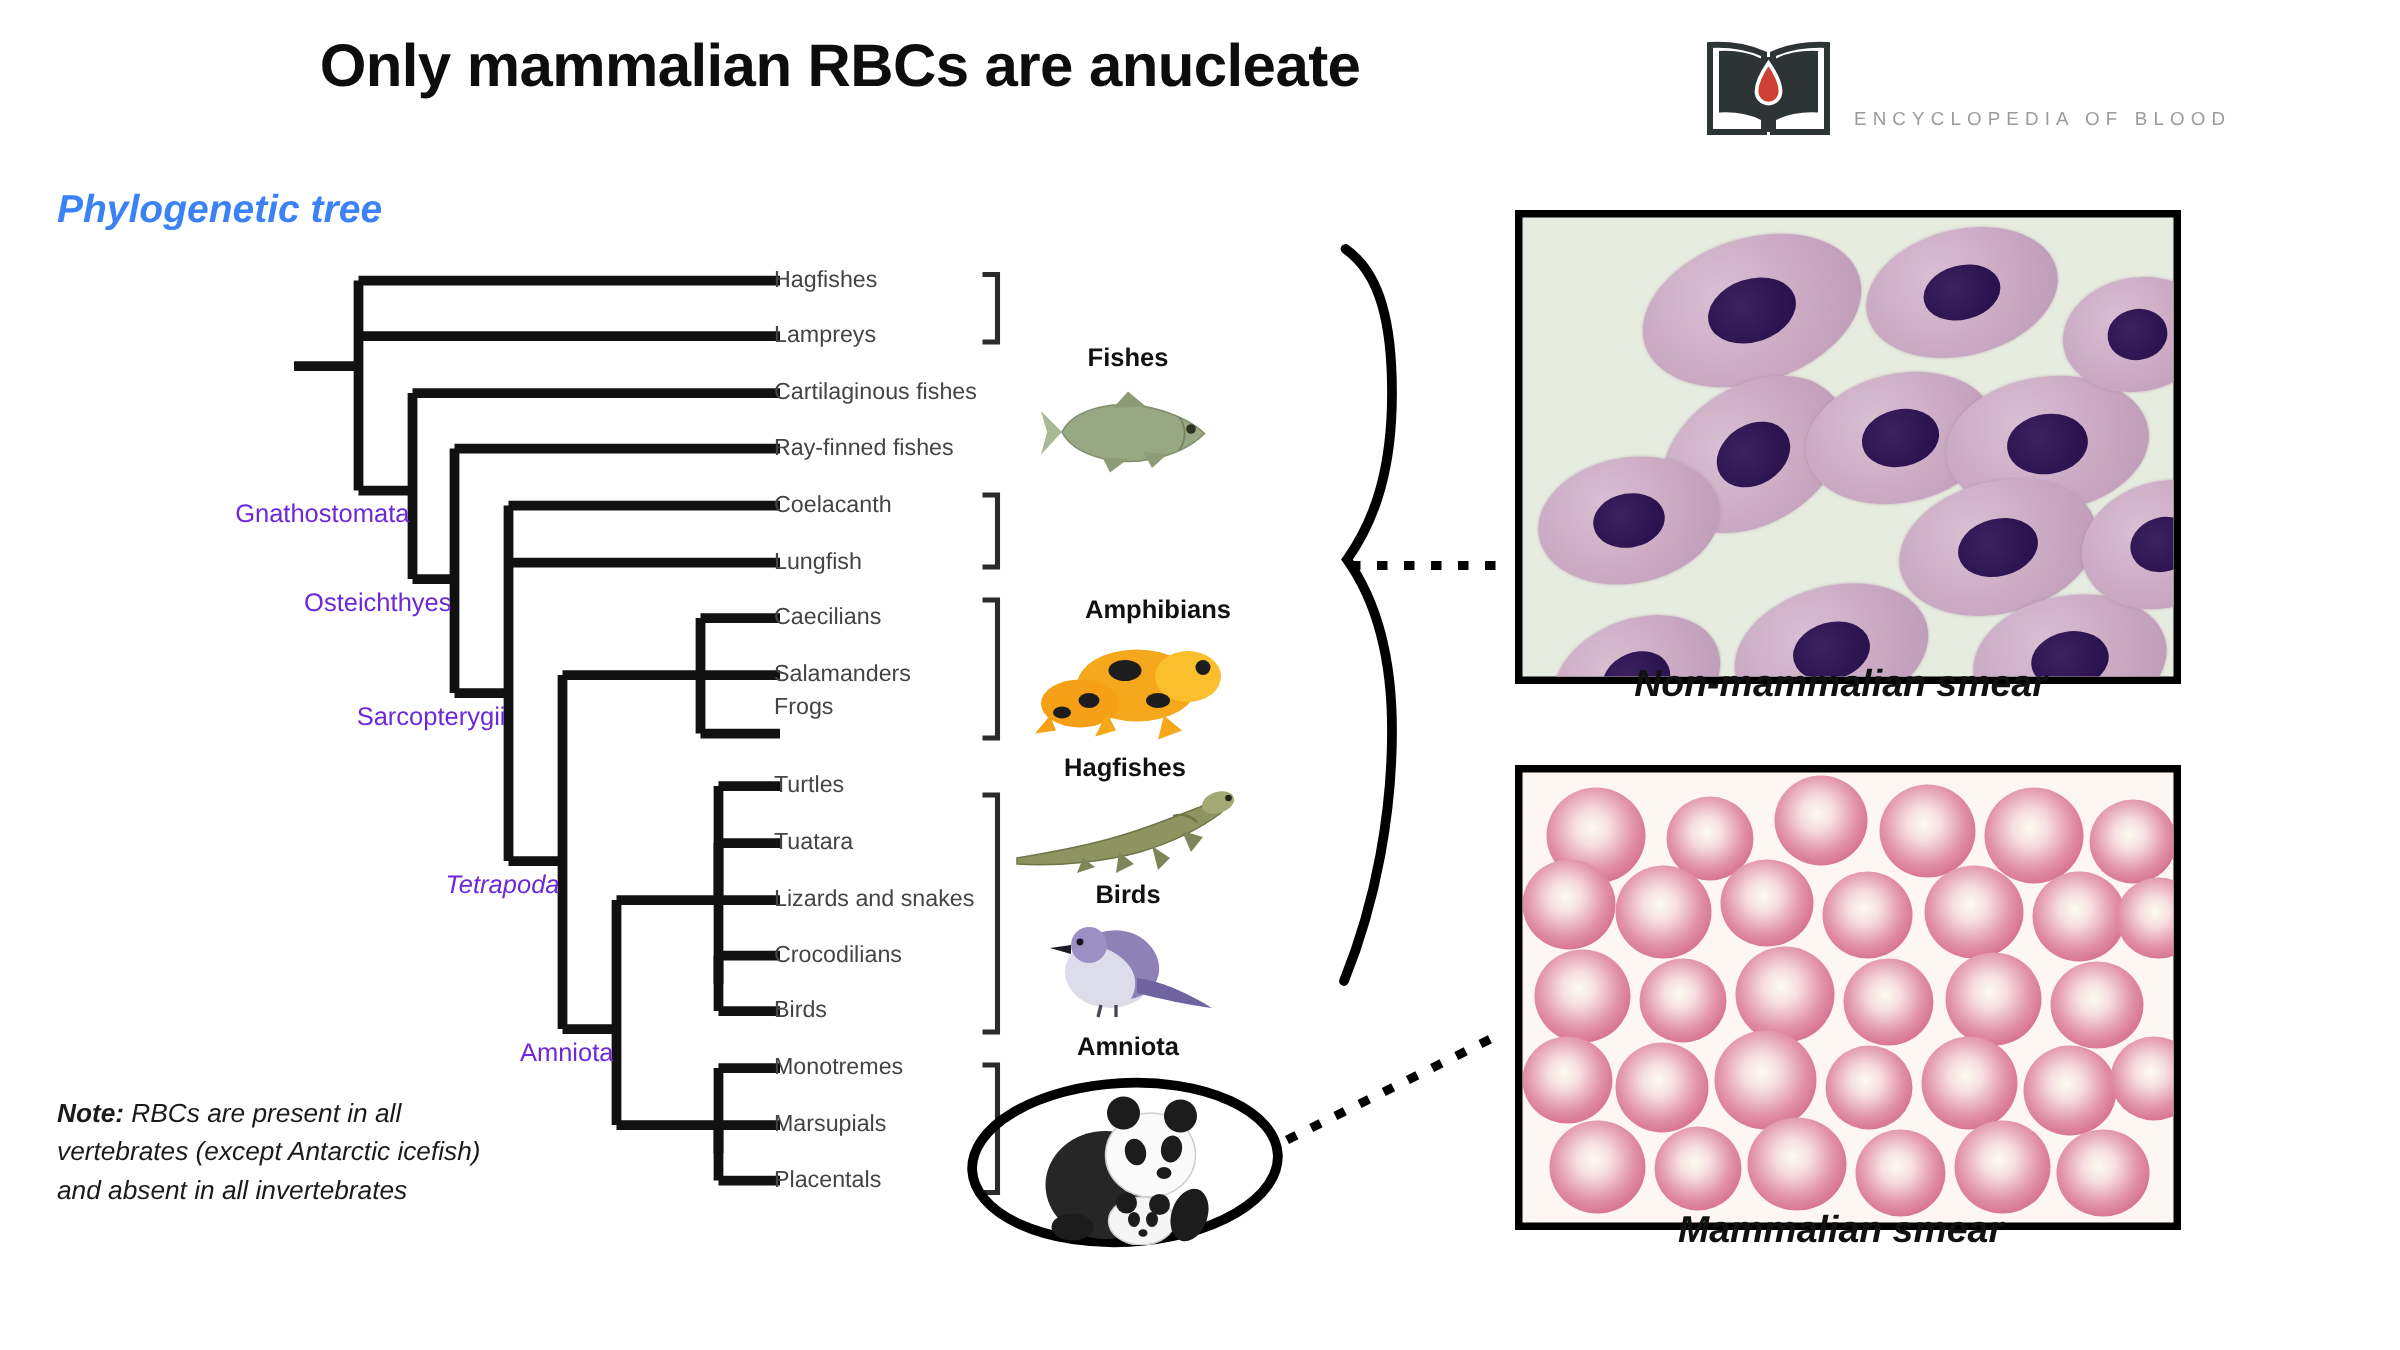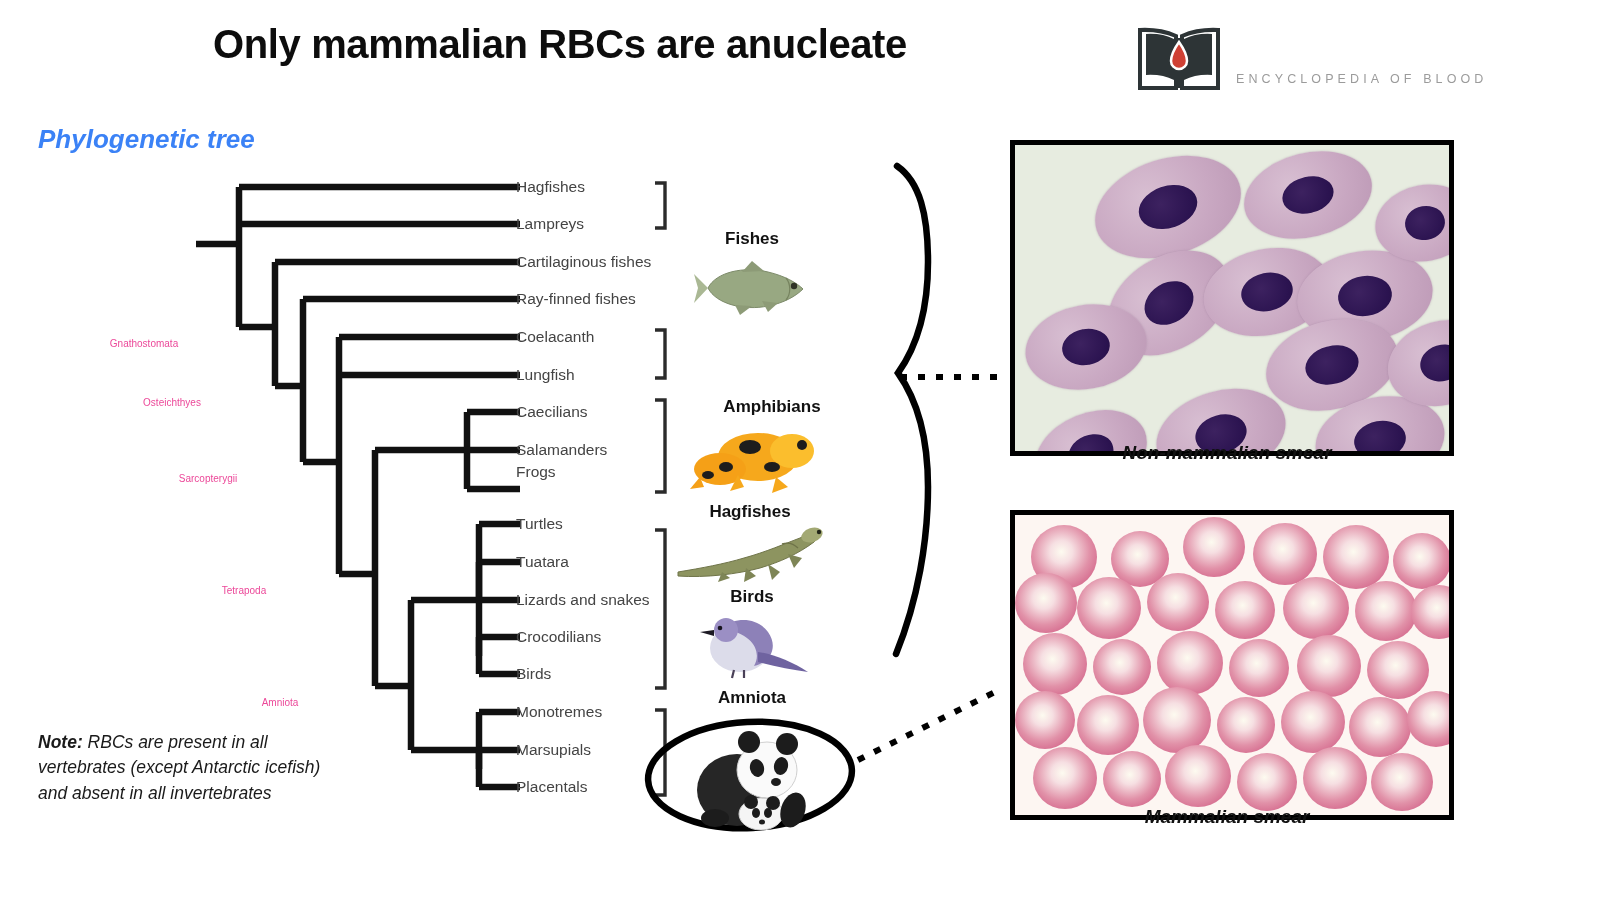--- a/index.html
+++ b/index.html
@@ -35,22 +35,22 @@
     color:#3b82f6;
   }
 
   
   #tree{left:0;top:0;width:700px;height:900px;}
   .tiplabel{
     position:absolute;font-size:15.5px;color:#444;white-space:nowrap;
     transform:translateY(-50%);
   }
   .nodelabel{
-    position:absolute;font-size:10px;color:#ec4899;white-space:nowrap;
-    text-align:center;transform:translateY(-50%);
+    position:absolute;font-size:17px;color:#6d28d9;white-space:nowrap;
+    text-align:right;transform:translateY(-50%);
   }
 
   
   .grouplabel{
     position:absolute;font-size:17px;font-weight:bold;color:#111;
     white-space:nowrap;text-align:center;transform:translateX(-50%);
   }
   .animal{position:absolute;transform:translateX(-50%);}
 
   
@@ -58,21 +58,21 @@
     left:38px;top:730px;width:290px;
     font-size:17.5px;font-style:italic;color:#1a1a1a;line-height:1.45;
   }
   #note b{font-weight:bold;}
 
   
   .panel{position:absolute;border:5px solid #000;overflow:hidden;}
   #panel-top{left:1010px;top:140px;width:434px;height:306px;background:#e7ece0;}
   #panel-bot{left:1010px;top:510px;width:434px;height:300px;background:#fdf6f2;}
   .caption{
-    position:absolute;text-align:left;font-size:19px;font-weight:bold;
+    position:absolute;text-align:left;font-size:25px;font-weight:bold;
     font-style:italic;color:#111;white-space:nowrap;transform:translateX(-50%);
   }
 
   
   .nrbc{position:absolute;border-radius:50%;
     background:radial-gradient(circle at 38% 34%, #d8bfd2 0%, #c9a8c2 55%, #bb97b4 100%);
     box-shadow:0 0 2px rgba(150,120,150,.5);}
   .nrbc .nuc{position:absolute;border-radius:50%;
     background:radial-gradient(circle at 40% 38%, #3d2260 0%, #2b1350 70%, #241043 100%);}
   .mrbc{position:absolute;border-radius:50%;
@@ -182,21 +182,21 @@
     <div class="tiplabel abs" style="left: 516px; top: 674px;">Birds</div>
     <div class="tiplabel abs" style="left: 516px; top: 712px;">Monotremes</div>
     <div class="tiplabel abs" style="left: 516px; top: 750px;">Marsupials</div>
     <div class="tiplabel abs" style="left: 516px; top: 787px;">Placentals</div>
   </div>
 
 <div id="nodelabels">
     <div class="nodelabel abs" style="left: 15px; width: 258px; top: 343px;">Gnathostomata</div>
     <div class="nodelabel abs" style="left: 43px; width: 258px; top: 402px;">Osteichthyes</div>
     <div class="nodelabel abs" style="left: 79px; width: 258px; top: 478px;">Sarcopterygii</div>
-    <div class="nodelabel abs" style="left: 115px; width: 258px; top: 590px;">Tetrapoda</div>
+    <div class="nodelabel abs" style="left: 115px; width: 258px; top: 590px; font-style: italic;">Tetrapoda</div>
     <div class="nodelabel abs" style="left: 151px; width: 258px; top: 702px;">Amniota</div>
   </div>
 
 <svg class="abs" style="left:0;top:0;width:1600px;height:900px;pointer-events:none;" viewBox="0 0 1600 900">
   <g stroke="#2b2b2b" stroke-width="3.4" fill="none" stroke-linecap="butt">
 
     <path d="M655 183 L665 183 L665 228 L655 228"></path>
 
     <path d="M655 330 L665 330 L665 378 L655 378"></path>
 

